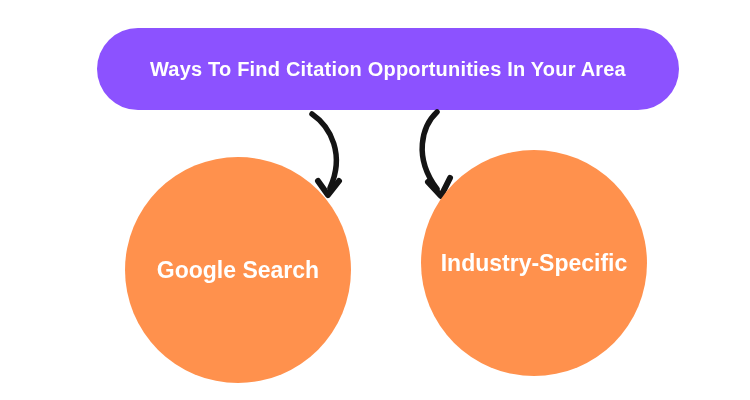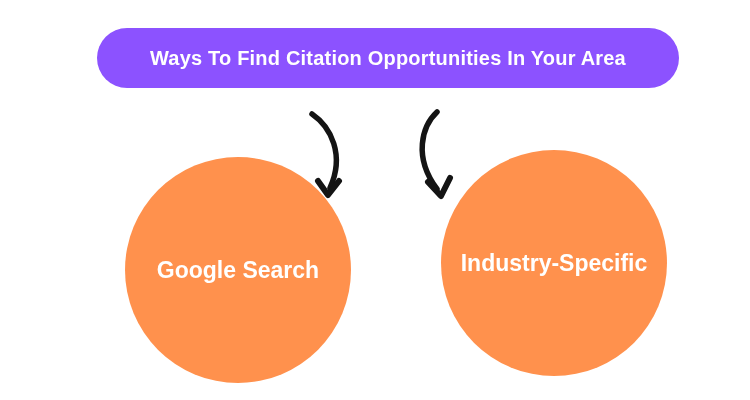--- a/index.html
+++ b/index.html
@@ -16,21 +16,21 @@
     font-family:"Liberation Sans","DejaVu Sans",sans-serif;
   }
   .stage{
     position:relative;
     width:750px;height:400px;
     background:var(--bg);
   }
   .title-pill{
     position:absolute;
     left:97px;top:28px;
-    width:582px;height:60px;
+    width:582px;height:82px;
     background:var(--title-bg);
     border-radius:41px;
     display:flex;align-items:center;justify-content:center;
   }
   .title-pill .title-text{
     color:var(--text);
     font-size:20px;
     font-weight:700;
     letter-spacing:0.2px;
     white-space:nowrap;
@@ -38,21 +38,21 @@
   .node-circle{
     position:absolute;
     width:226px;height:226px;
     border-radius:50%;
     background:var(--node-bg);
     display:flex;flex-direction:column;
     align-items:center;justify-content:center;
     text-align:center;
   }
   .node-circle.left{left:125px;top:157px;}
-  .node-circle.right{left:441px;top:150px;}
+  .node-circle.right{left:421px;top:150px;}
   .node-line{
     color:var(--text);
     font-size:23px;
     font-weight:700;
     line-height:31px;
     white-space:nowrap;
   }
   .arrows-layer{
     position:absolute;
     left:0;top:0;

